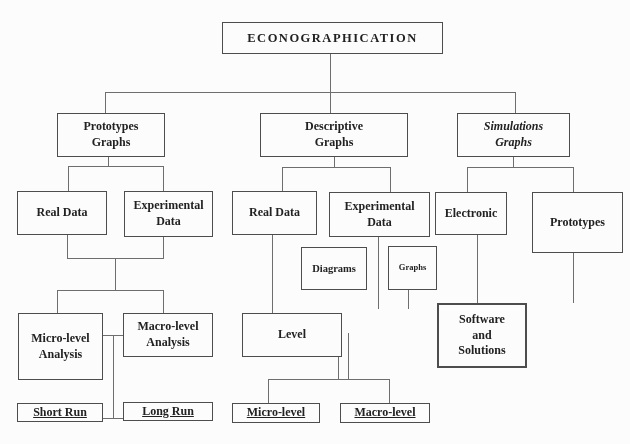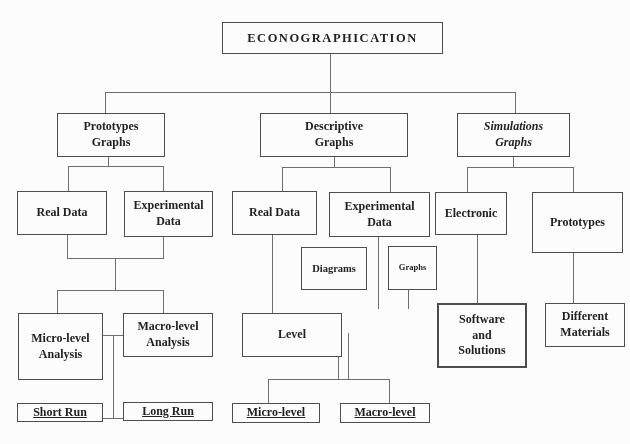--- a/index.html
+++ b/index.html
@@ -116,21 +116,19 @@
   <div class="node n-graphs">Graphs</div>
 
   <div class="node n-microanalysis">Micro-level
 Analysis</div>
   <div class="node n-macroanalysis">Macro-level
 Analysis</div>
   <div class="node n-level">Level</div>
   <div class="node n-software">Software
 and
 Solutions</div>
-  <div class="node n-materials">Different
-Materials</div>
 
   <div class="node n-shortrun">Short Run</div>
   <div class="node n-longrun">Long Run</div>
   <div class="node n-microlevel">Micro-level</div>
   <div class="node n-macrolevel">Macro-level</div>
 
 </div>
 
 </body></html>

